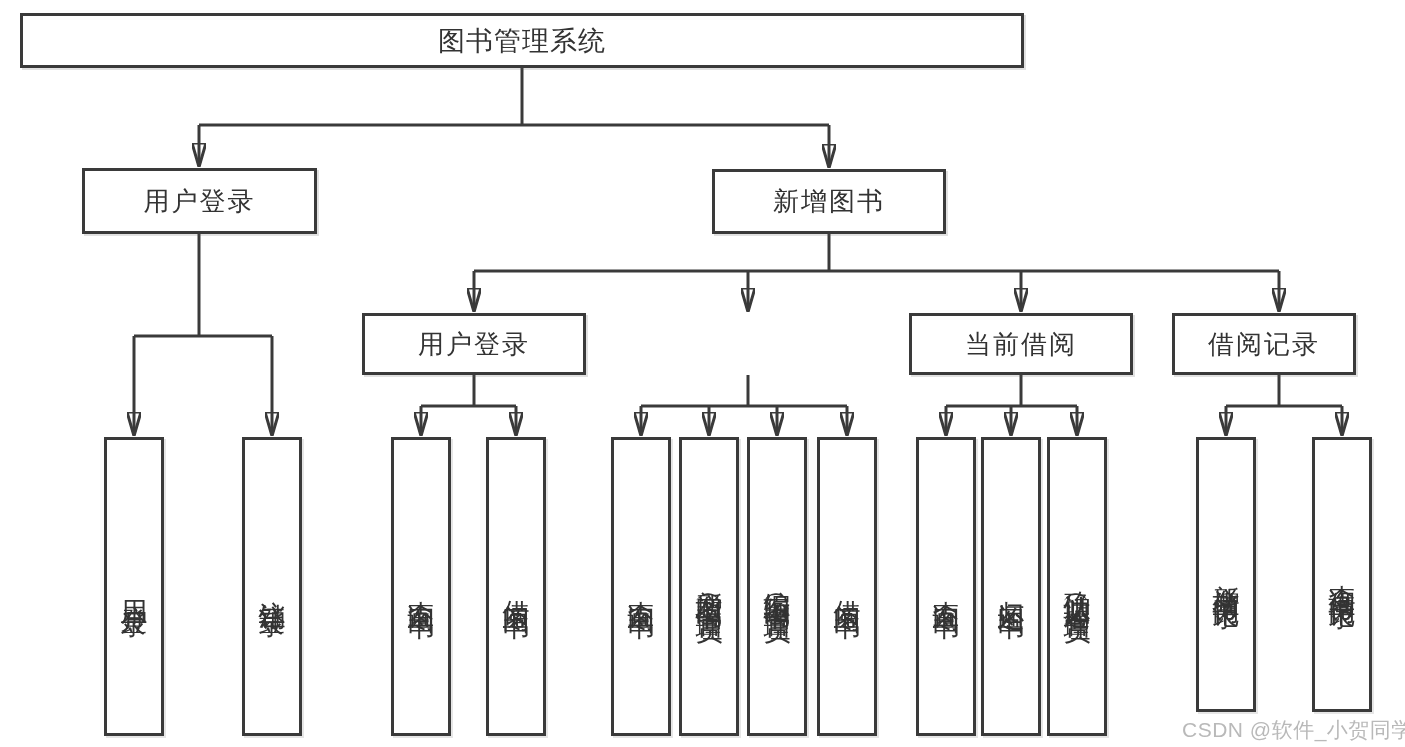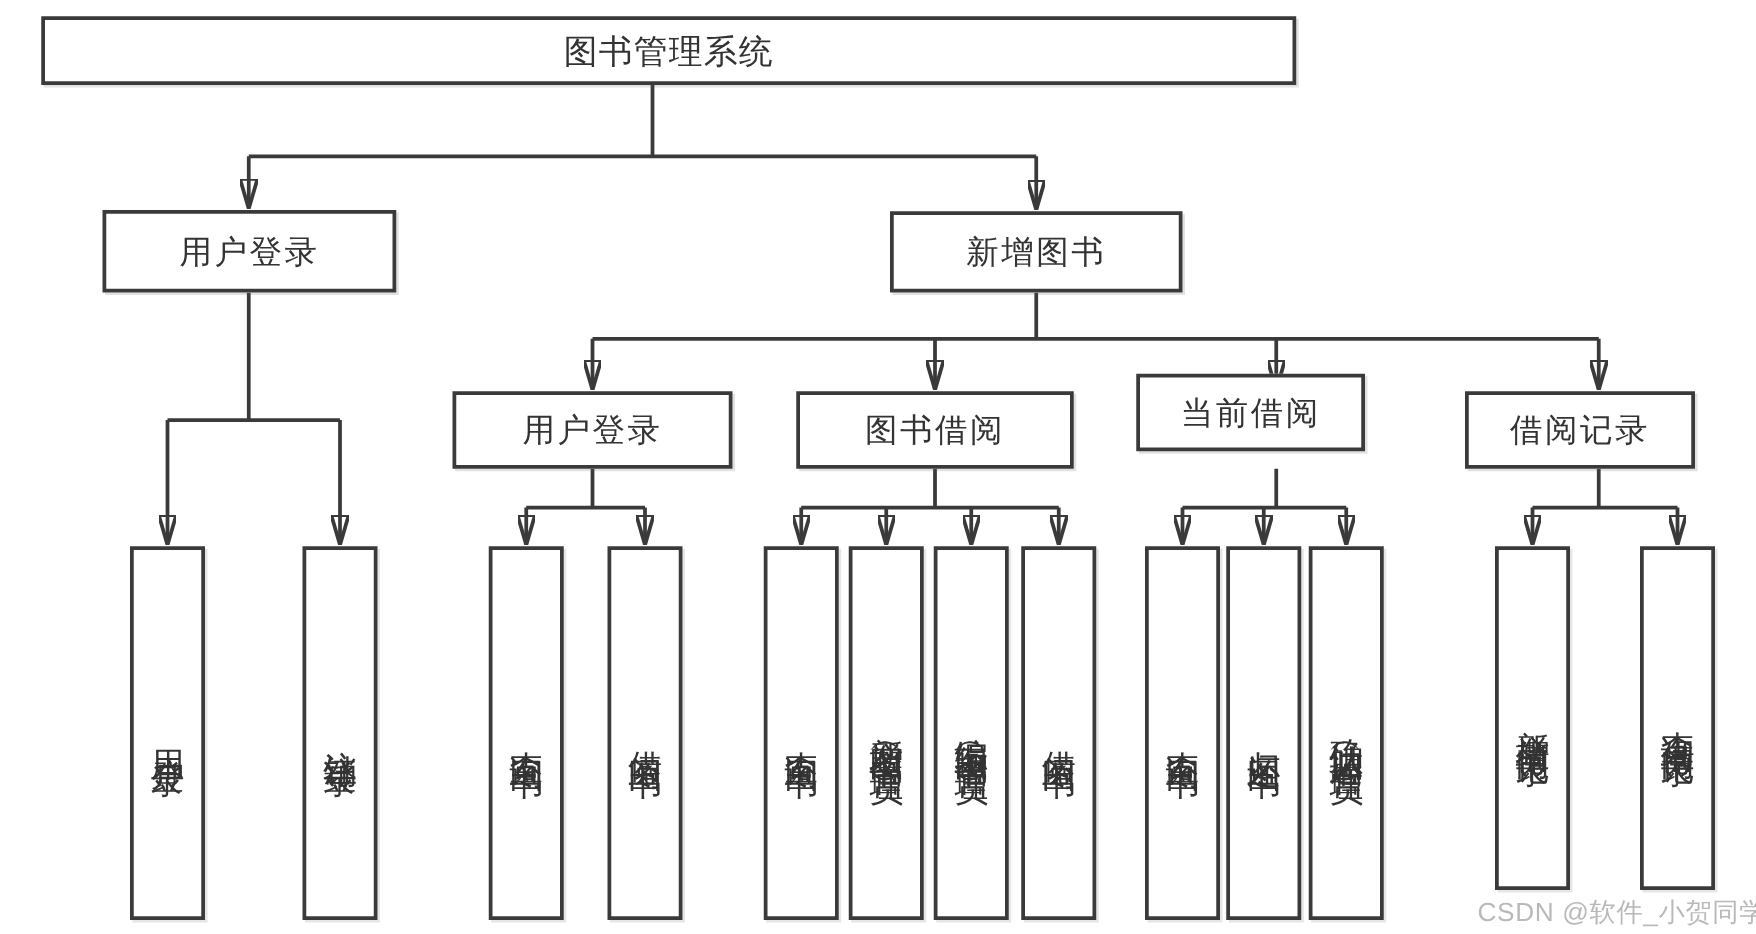--- a/index.html
+++ b/index.html
@@ -20,21 +20,21 @@
   svg.connectors{position:absolute;left:0;top:0;z-index:1;}
   svg.connectors path{stroke:var(--line);stroke-width:3;fill:none;}
   .hnode{
     position:absolute;z-index:2;box-sizing:border-box;
     border:3px solid var(--line);background:var(--bg);
     display:flex;align-items:center;justify-content:center;
     font-size:26px;letter-spacing:2px;color:var(--text);
     box-shadow:2px 2px 0 rgba(90,90,90,.18);
     white-space:nowrap;
   }
-  .root-node{font-size:27px;letter-spacing:1px;margin-left:13px;}
+  .root-node{font-size:27px;letter-spacing:1px;}
   .leaf{
     position:absolute;z-index:2;box-sizing:border-box;
     width:60px;height:299px;
     border:3px solid var(--line);background:var(--bg);
     display:flex;align-items:center;justify-content:center;
     writing-mode:vertical-rl;text-orientation:mixed;
     font-size:27px;letter-spacing:4px;color:var(--text);
     box-shadow:2px 2px 0 rgba(90,90,90,.15);
   }
   .leaf.short{height:275px;}
@@ -98,22 +98,21 @@
     <path d="M1226,406 V435" marker-end="url(#arrow)"></path>
     <path d="M1342,406 V435" marker-end="url(#arrow)"></path>
   </svg>
 
   <div class="hnode root-node" style="left:20px;top:13px;width:1004px;height:55px">图书管理系统</div>
 
   <div class="hnode" style="left:82px;top:168px;width:235px;height:66px">用户登录</div>
   <div class="hnode" style="left:712px;top:169px;width:234px;height:65px">新增图书</div>
 
   <div class="hnode" style="left:362px;top:313px;width:224px;height:62px">用户登录</div>
-  <div class="hnode" style="left:637px;top:313px;width:222px;height:62px">图书借阅</div>
-  <div class="hnode" style="left:909px;top:299px;width:183px;height:62px">当前借阅</div>
+  <div class="hnode" style="left:909px;top:313px;width:224px;height:62px">当前借阅</div>
   <div class="hnode" style="left:1172px;top:313px;width:184px;height:62px">借阅记录</div>
 
   <div class="leaf" style="left:104px;top:437px">用户登录</div>
   <div class="leaf" style="left:242px;top:437px">注销登录</div>
 
   <div class="leaf" style="left:391px;top:437px">查询图书</div>
   <div class="leaf" style="left:486px;top:437px">借阅图书</div>
 
   <div class="leaf" style="left:611px;top:437px">查询图书</div>
   <div class="leaf" style="left:679px;top:437px">新增图书（管理员）</div>

